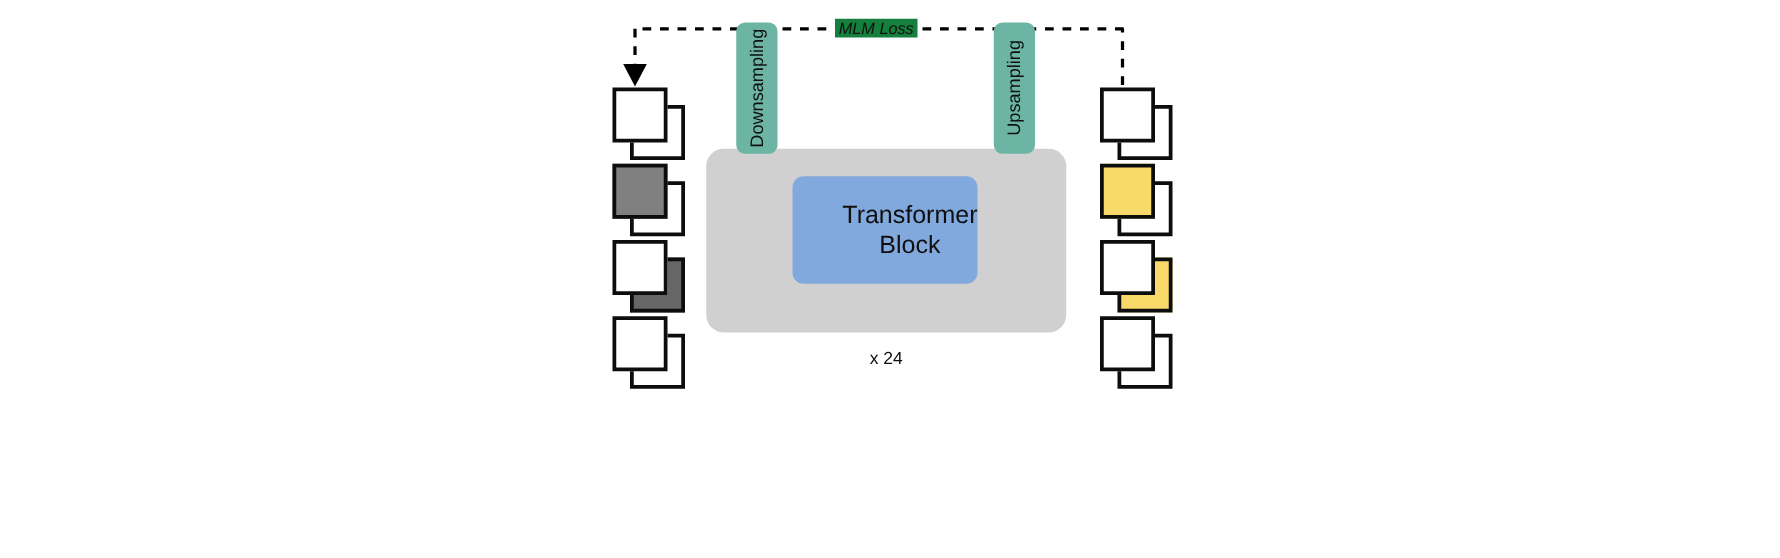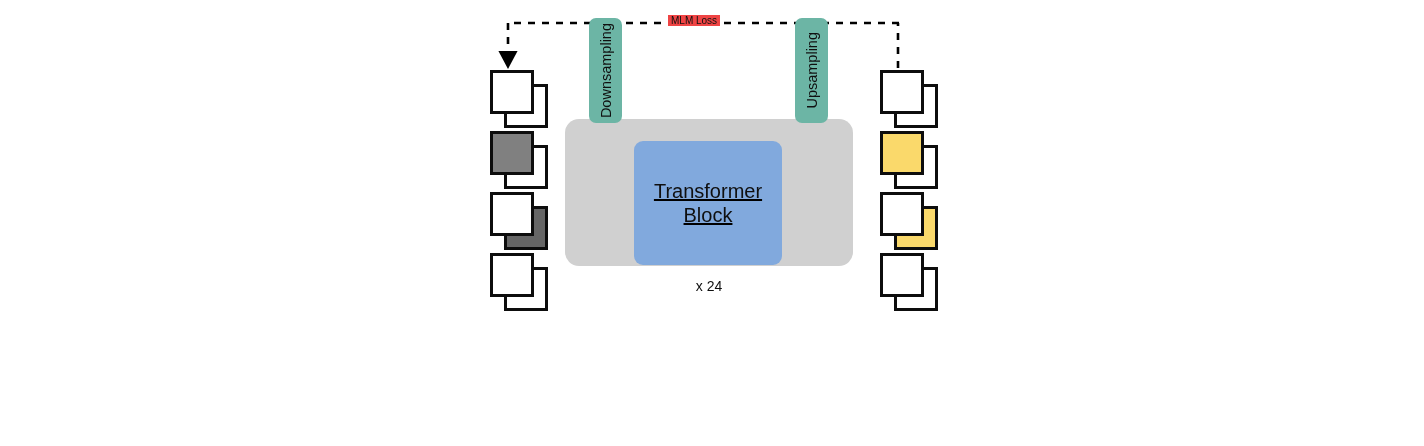--- a/index.html
+++ b/index.html
@@ -75,53 +75,53 @@
     letter-spacing: 0px;
     white-space: nowrap;
   }
   #downsampling-block { left: 589px; }
   #upsampling-block { left: 795px; }
   #transformer-block {
     position: absolute;
     left: 634px;
     top: 141px;
     width: 148px;
-    height: 124px;
+    height: 86px;
     background: #81a9dd;
     border-radius: 9px;
     display: flex;
     align-items: center;
-    justify-content: center;
+    justify-content: flex-end;
     text-align: center;
-    text-decoration: underline;
   }
   #transformer-label {
     font-size: 20px;
     color: #0f0f0f;
     line-height: 1.22;
   }
   #repeat-label {
     position: absolute;
     left: 565px;
     top: 246px;
     width: 288px;
     text-align: center;
     font-size: 14px;
     color: #0f0f0f;
     margin-top: 32px;
   }
   #mlm-loss-label {
     position: absolute;
     left: 668px;
     top: 15px;
-    font-size: 10px;
+    font-size: 13px;
     color: #0f0f0f;
-    background: #ef4444;
+    background: #15803d;
     padding: 0 3px;
     white-space: nowrap;
+    font-style: italic;
   }
 </style>
 </head>
 <body style="background: rgb(255, 255, 255);">
 
 <div id="figure">
 
   <svg class="svg-layer" viewBox="0 0 1424 446" xmlns="http://www.w3.org/2000/svg">
     <defs>
       <marker id="arrowhead" markerWidth="9" markerHeight="9" refX="3.5" refY="4" orient="auto" markerUnits="strokeWidth">

